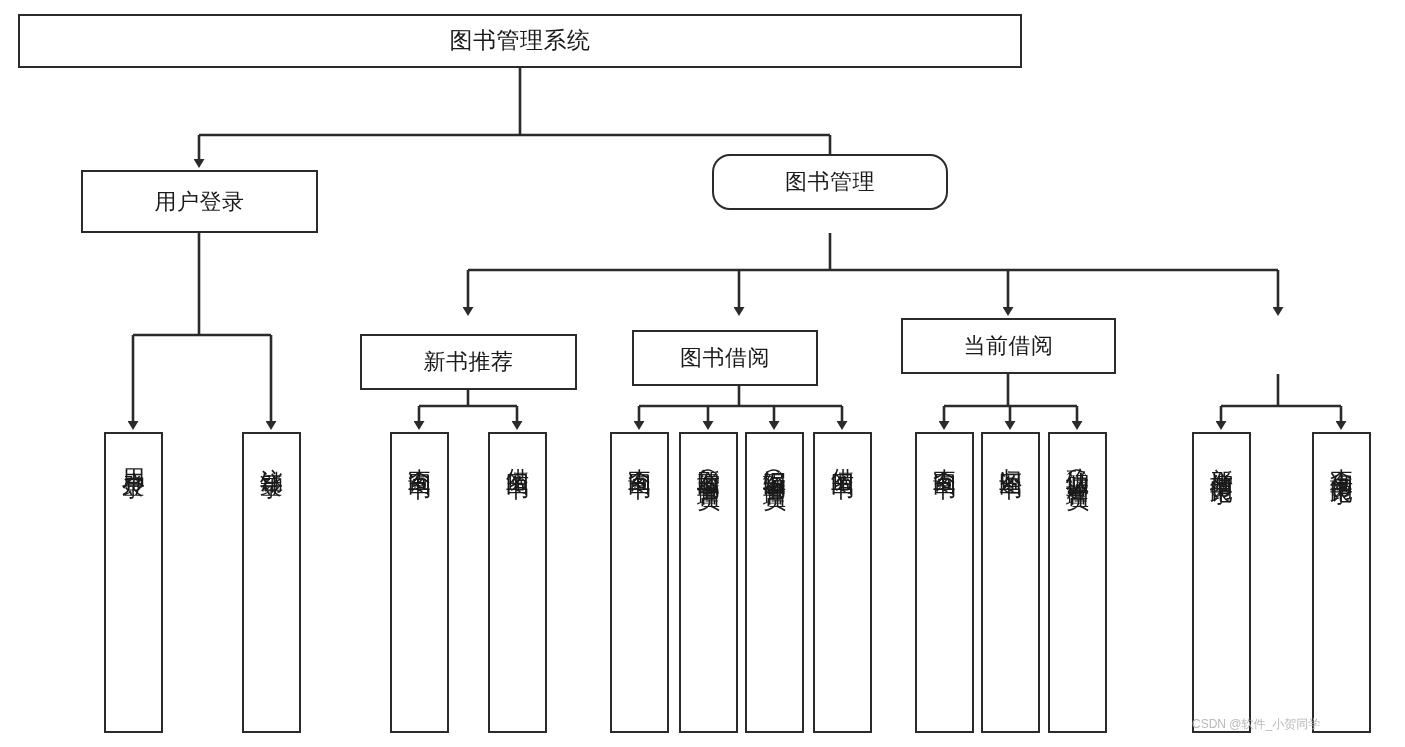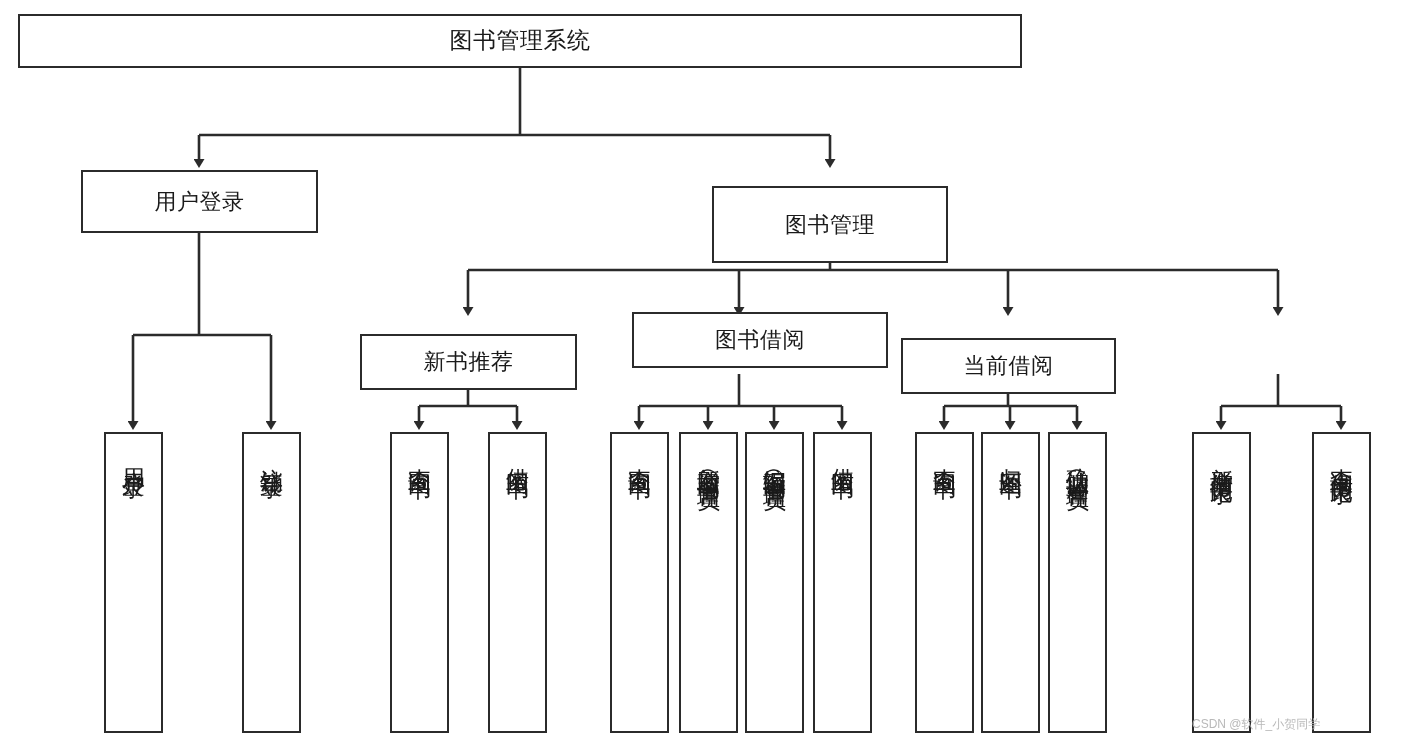--- a/index.html
+++ b/index.html
@@ -124,31 +124,31 @@
     </g>
   </svg>
 
   <div class="node root horiz" style="left:18px; top:14px; width:1004px; height:54px;">
     <span class="label">图书管理系统</span>
   </div>
 
   <div class="node horiz" style="left:81px; top:170px; width:237px; height:63px;">
     <span class="label">用户登录</span>
   </div>
-  <div class="node horiz" style="left:712px; top:186px; width:236px; height:77px;">
+  <div class="node horiz" style="left:712px; top:154px; width:236px; height:56px;border-radius:18px;">
     <span class="label">图书管理</span>
   </div>
 
   <div class="node horiz" style="left:360px; top:318px; width:217px; height:56px;margin-top:16px;">
     <span class="label">新书推荐</span>
   </div>
-  <div class="node horiz" style="left:632px; top:312px; width:256px; height:56px;">
+  <div class="node horiz" style="left:632px; top:330px; width:186px; height:56px;">
     <span class="label">图书借阅</span>
   </div>
-  <div class="node horiz" style="left:901px; top:318px; width:215px; height:56px;margin-top:20px;">
+  <div class="node horiz" style="left:901px; top:318px; width:215px; height:56px;">
     <span class="label">当前借阅</span>
   </div>
 
   <div class="node vert" style="left:104px; top:432px; width:59px; height:301px;">
     <span class="label">用户登录</span>
   </div>
   <div class="node vert" style="left:242px; top:432px; width:59px; height:301px;">
     <span class="label">注销登录</span>
   </div>
 

